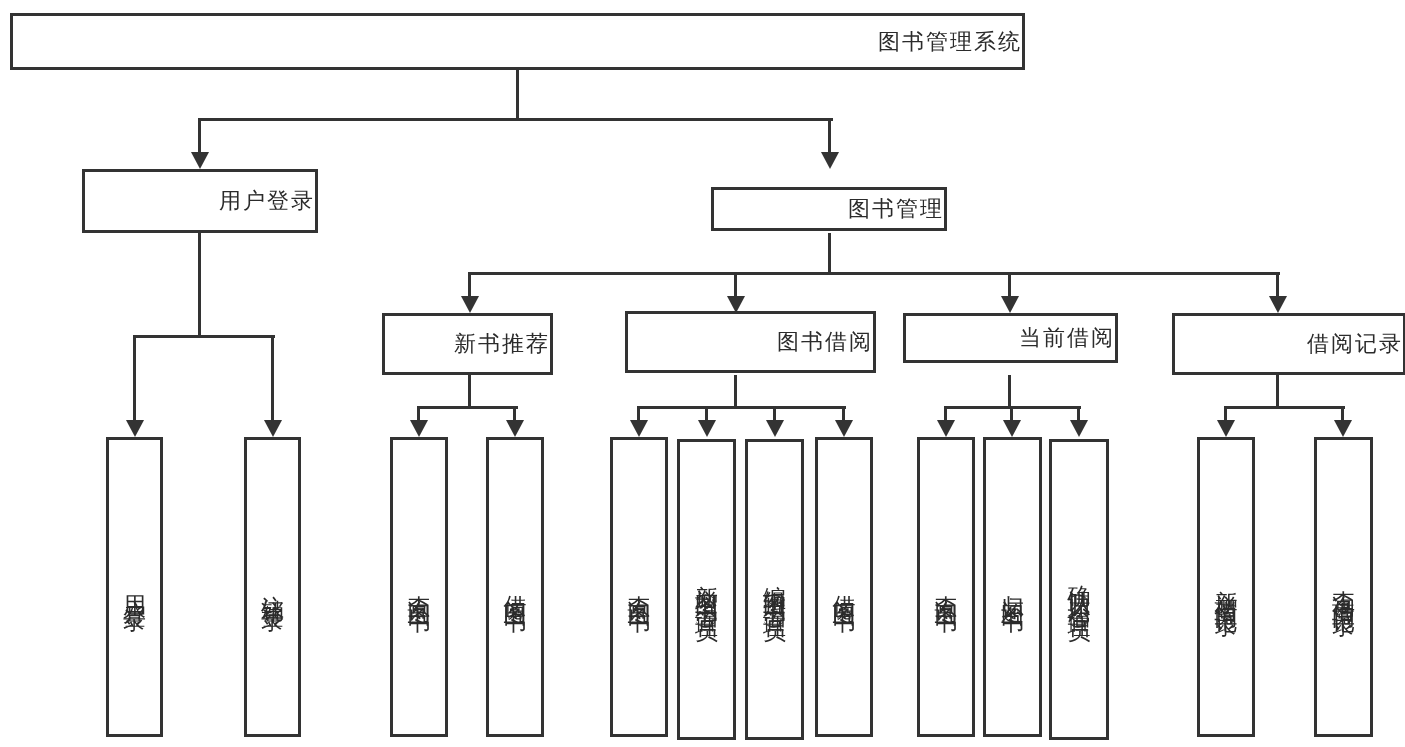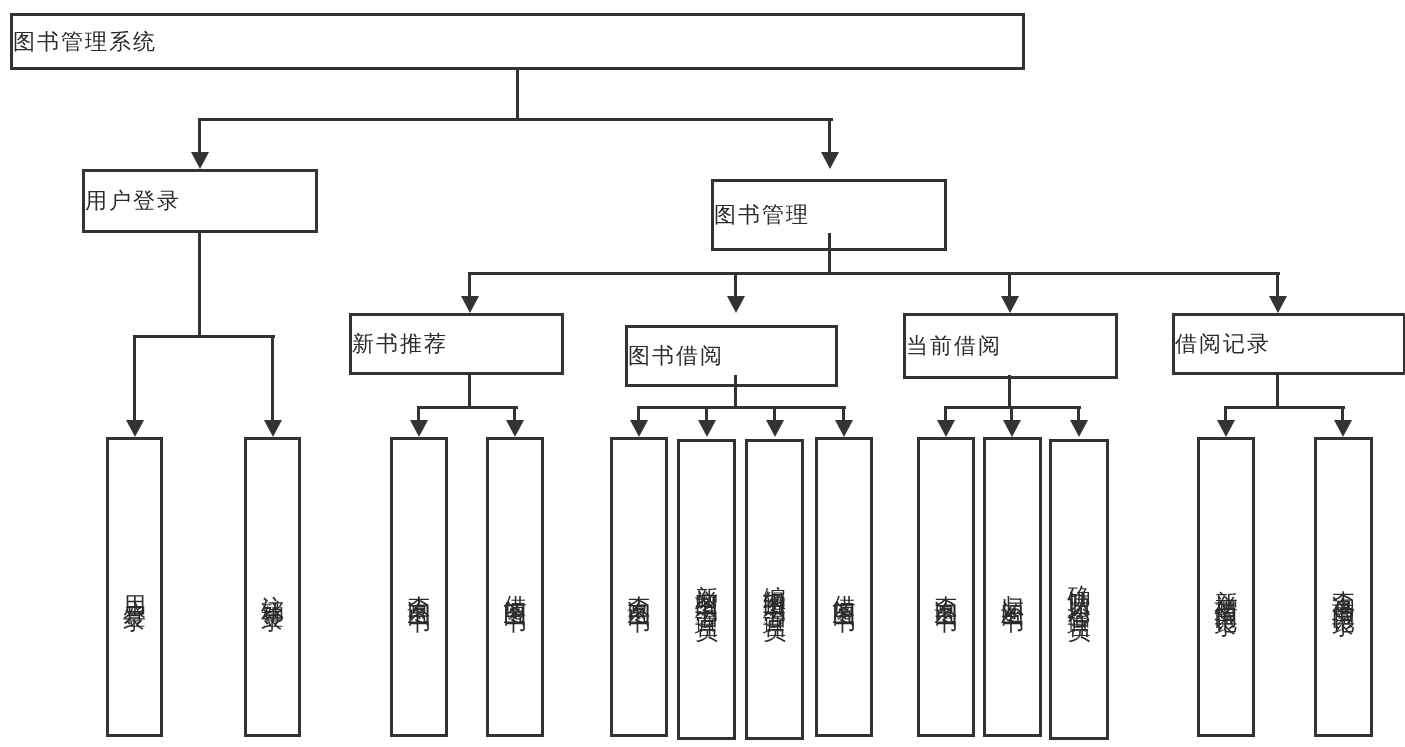--- a/index.html
+++ b/index.html
@@ -3,21 +3,21 @@
 <meta charset="utf-8">
 <title>图书管理系统</title>
 <style>
   html,body{margin:0;padding:0;background:#ffffff;}
   .stage{
     position:relative;width:1405px;height:747px;background:#ffffff;overflow:hidden;
     font-family:"Liberation Sans","DejaVu Sans",sans-serif;color:#2b2b2b;
   }
   .box{
     position:absolute;box-sizing:border-box;border:3px solid #333333;background:#ffffff;
-    display:flex;align-items:center;justify-content:flex-start;
+    display:flex;align-items:center;justify-content:flex-end;
     font-size:22px;letter-spacing:2px;color:#2b2b2b;
   }
   .leaf{
     position:absolute;box-sizing:border-box;border:3px solid #333333;background:#ffffff;
     display:flex;align-items:center;justify-content:center;
   }
   .vtext{
     writing-mode:vertical-rl;text-orientation:mixed;
     font-size:23px;letter-spacing:5px;line-height:1;color:#2b2b2b;white-space:nowrap;
   }
@@ -46,21 +46,21 @@
   <i class="vl" style="left:516px;top:70px;height:50px"></i>
   <i class="hl" style="left:198px;top:118px;width:635px"></i>
   <i class="vl" style="left:198px;top:118px;height:37px"></i>
   <i class="arr" style="left:191px;top:152px"></i>
   <i class="vl" style="left:828px;top:118px;height:37px"></i>
   <i class="arr" style="left:821px;top:152px"></i>
 
   <div class="box" style="left:82px;top:169px;width:236px;height:64px">
     <span>用户登录</span>
   </div>
-  <div class="box" style="left:711px;top:179px;width:236px;height:72px">
+  <div class="box" style="left:711px;top:187px;width:236px;height:44px">
     <span>图书管理</span>
   </div>
 
   <i class="vl" style="left:198px;top:233px;height:105px"></i>
   <i class="hl" style="left:133px;top:335px;width:142px"></i>
   <i class="vl" style="left:133px;top:335px;height:88px"></i>
   <i class="arr" style="left:126px;top:420px"></i>
   <i class="vl" style="left:271px;top:335px;height:88px"></i>
   <i class="arr" style="left:264px;top:420px"></i>
 
@@ -68,27 +68,27 @@
   <i class="hl" style="left:468px;top:272px;width:812px"></i>
   <i class="vl" style="left:468px;top:272px;height:28px"></i>
   <i class="arr" style="left:461px;top:296px"></i>
   <i class="vl" style="left:734px;top:272px;height:28px"></i>
   <i class="arr" style="left:727px;top:296px"></i>
   <i class="vl" style="left:1008px;top:272px;height:28px"></i>
   <i class="arr" style="left:1001px;top:296px"></i>
   <i class="vl" style="left:1276px;top:272px;height:28px"></i>
   <i class="arr" style="left:1269px;top:296px"></i>
 
-  <div class="box" style="left:349px;top:313px;width:215px;height:62px">
+  <div class="box" style="left:382px;top:313px;width:171px;height:62px">
     <span>新书推荐</span>
   </div>
-  <div class="box" style="left:625px;top:325px;width:213px;height:62px">
+  <div class="box" style="left:625px;top:311px;width:251px;height:62px">
     <span>图书借阅</span>
   </div>
-  <div class="box" style="left:903px;top:313px;width:215px;height:66px">
+  <div class="box" style="left:903px;top:313px;width:215px;height:50px">
     <span>当前借阅</span>
   </div>
   <div class="box" style="left:1172px;top:313px;width:234px;height:62px">
     <span>借阅记录</span>
   </div>
 
   <i class="vl" style="left:468px;top:375px;height:34px"></i>
   <i class="hl" style="left:417px;top:406px;width:101px"></i>
   <i class="vl" style="left:417px;top:406px;height:18px"></i>
   <i class="arr" style="left:410px;top:420px"></i>

